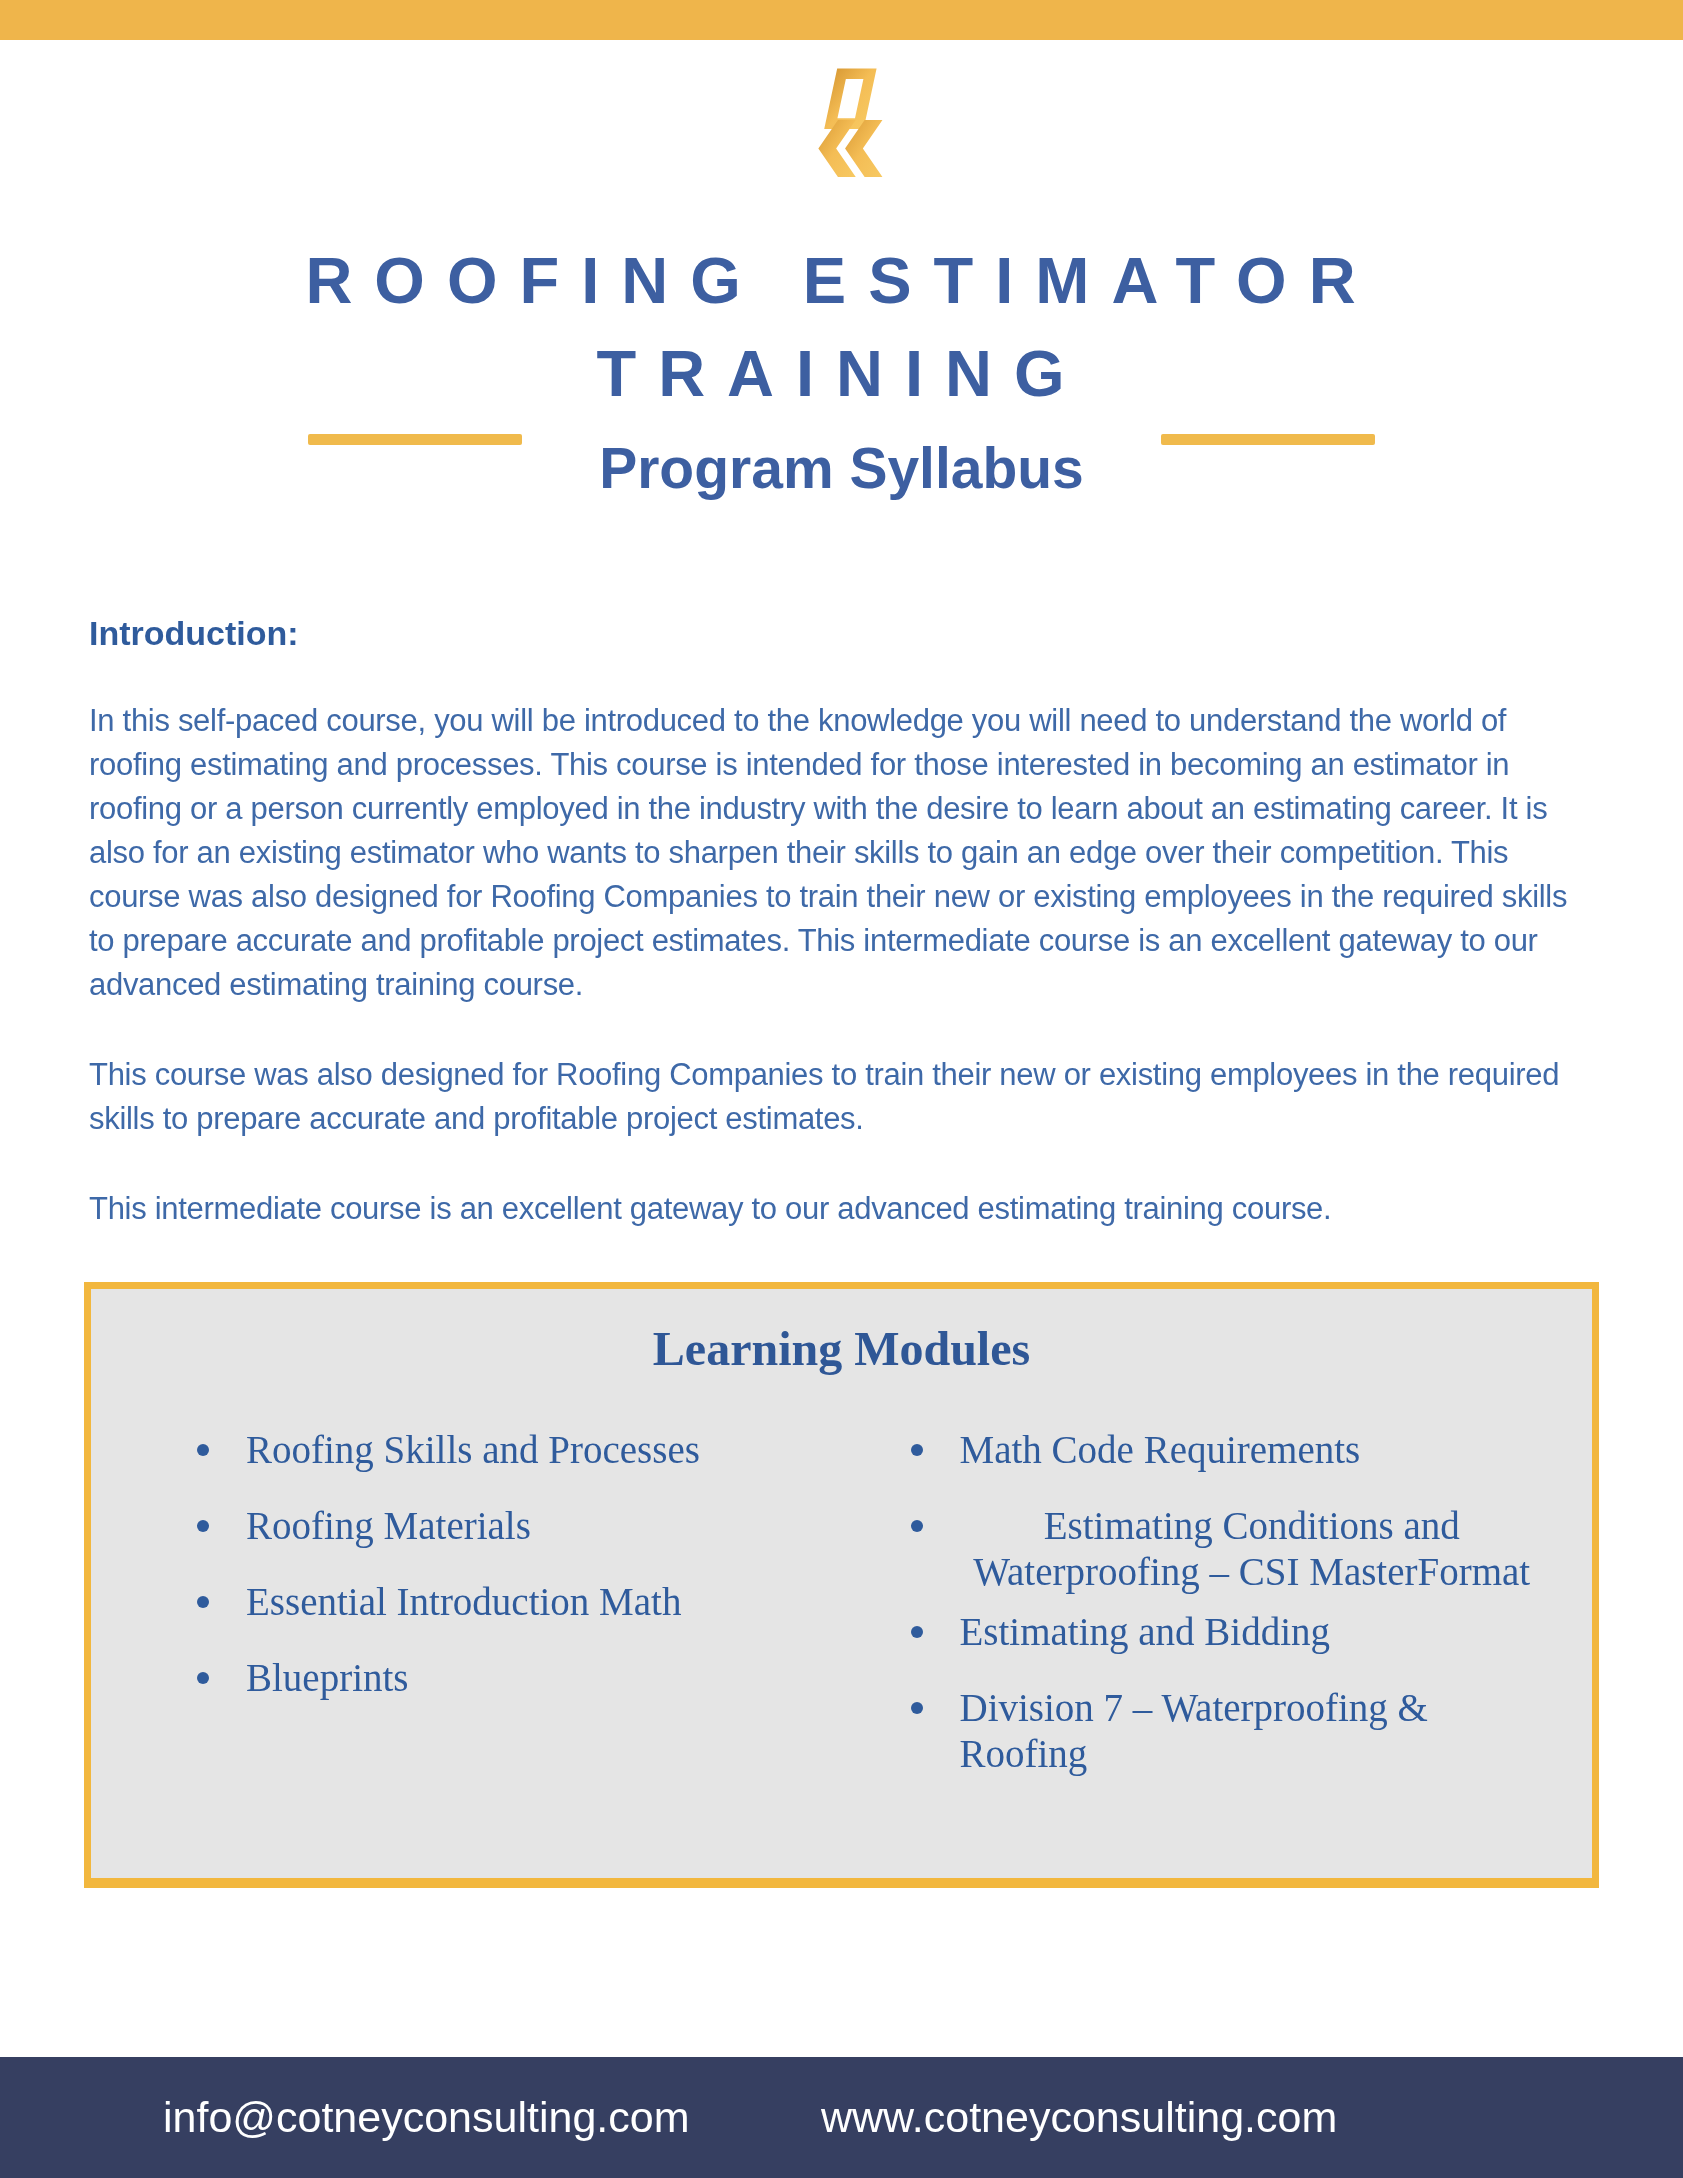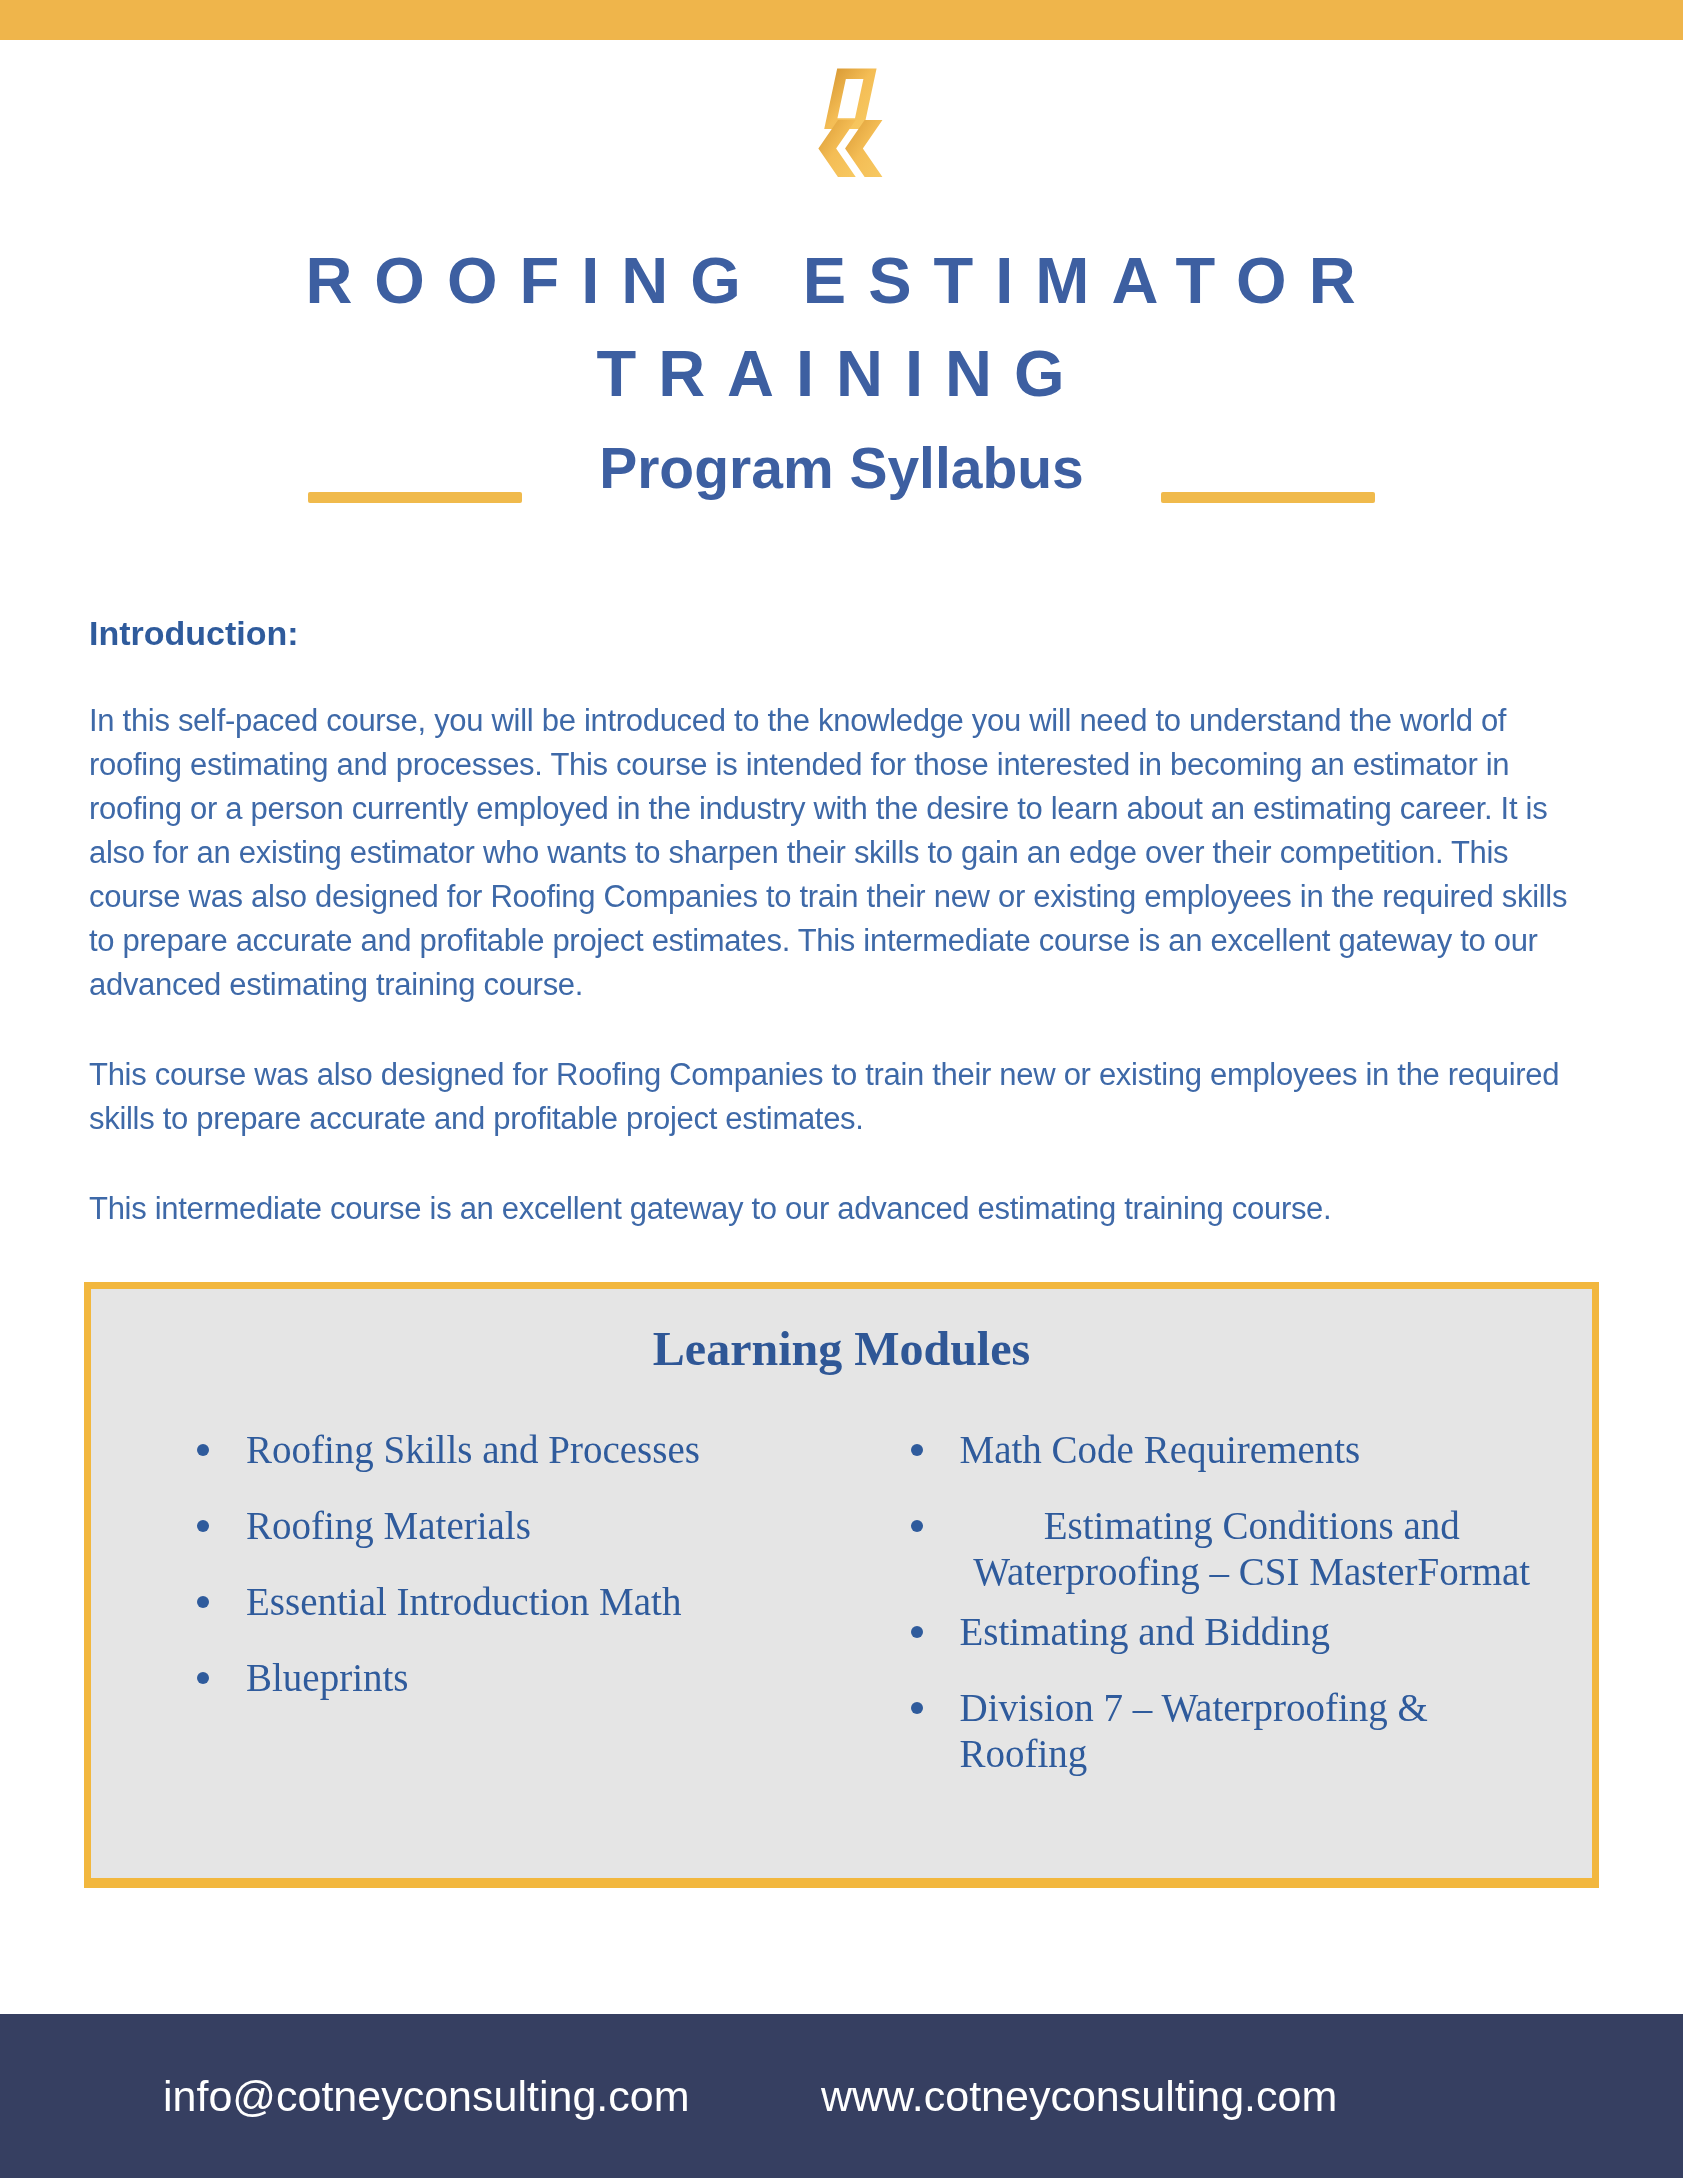--- a/index.html
+++ b/index.html
@@ -30,21 +30,21 @@
 
   
   .doc-title {
     margin-top:51px; text-align:center; color:#3D5FA1;
     font-size:65px; font-weight:800; letter-spacing:22px; line-height:93px;
   }
   .doc-title .t-line { display:block; }
 
   
   .subtitle-row {
-    margin-top:14px; display:flex; justify-content:center; align-items:flex-end;
+    margin-top:14px; display:flex; justify-content:center; align-items:flex-start;
     gap:77px;
   }
   .gold-line { width:214px; height:11px; background:#F0BA4C; border-radius:2px; flex:0 0 auto; }
   .subtitle-text { font-size:57px; font-weight:600; color:#3D5FA1; line-height:69px; }
 
   
   .content { padding:0 89px; }
   .intro-heading {
     margin-top:111px; font-size:34px; font-weight:700; color:#2F5B9C;
   }
@@ -76,21 +76,21 @@
     color:#2F5B9C; margin-bottom:30px;
   }
   ul.module-list li::before {
     content:""; position:absolute; left:8px; top:17px;
     width:12px; height:12px; border-radius:50%; background:#2F5B9C;
   }
   ul.module-list li.tight { margin-bottom:14px;text-align:center; }
 
   
   .footer {
-    position:absolute; bottom:0; left:0; width:100%; height:164px;
+    position:absolute; bottom:0; left:0; width:100%; height:121px;
     background:#363F61; display:flex; align-items:center;
     padding:0 0 0 163px;
   }
   .footer .footer-email { font-size:43px; color:#ffffff; letter-spacing:0; width:658px; }
   .footer .footer-site  { font-size:43px; color:#ffffff; }
 </style>
 </head>
 <body>
 
 <div class="top-bar"></div>

